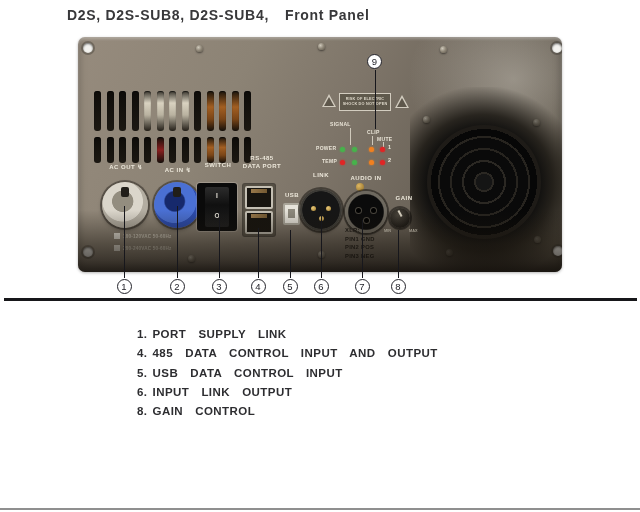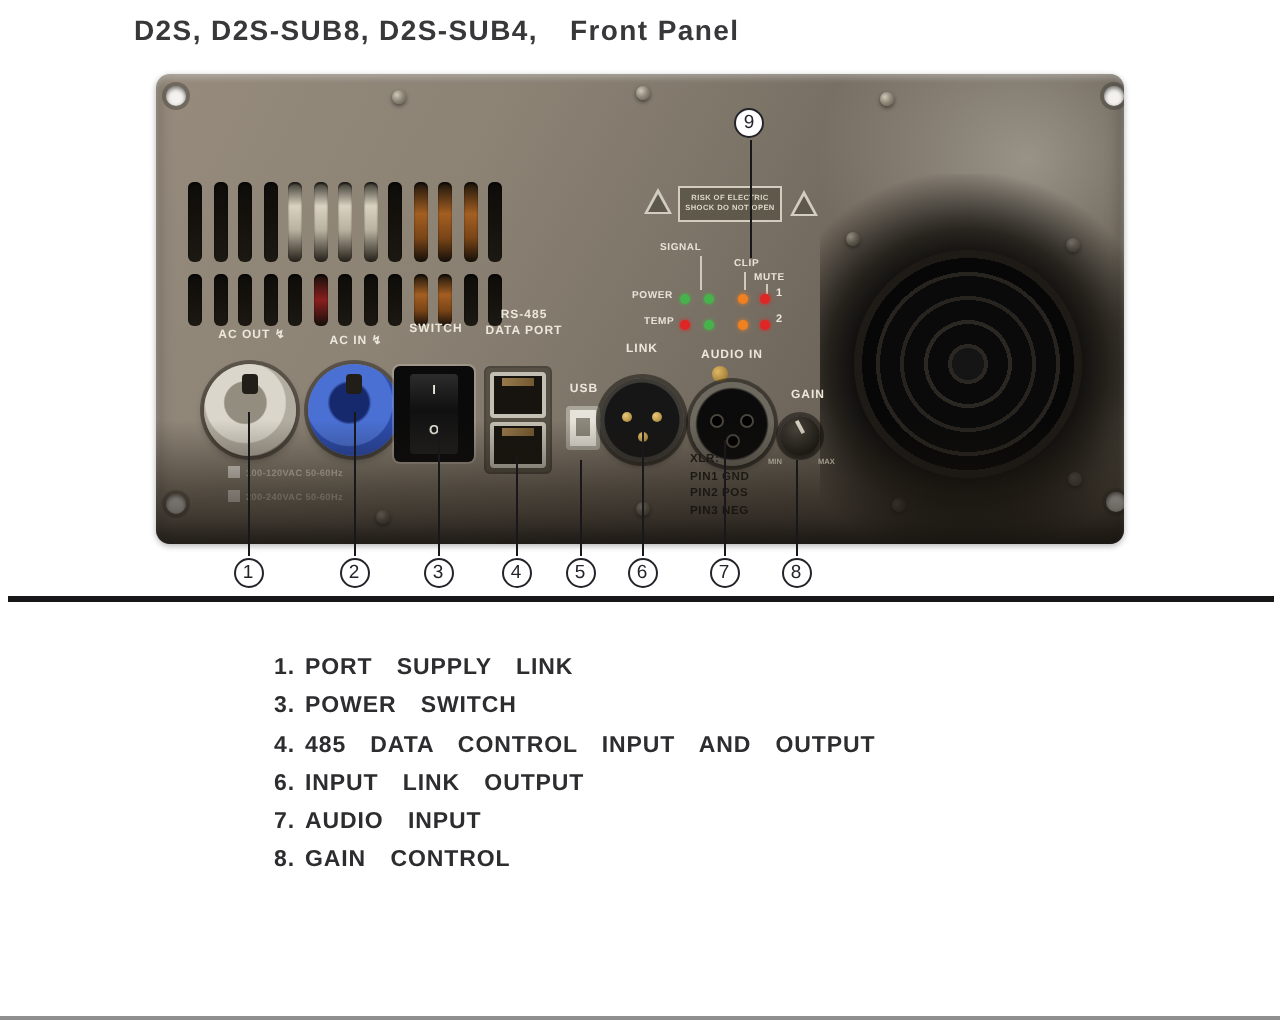--- a/index.html
+++ b/index.html
@@ -307,20 +307,19 @@
   <div class="co" style="left:313.5px; top:278.5px;">6</div>
   <div class="co" style="left:354.5px; top:278.5px;">7</div>
   <div class="co" style="left:390.5px; top:278.5px;">8</div>
   <div class="co" style="left:367px; top:54px;">9</div>
 
   <div class="rule-main"></div>
   <div class="rule-bottom"></div>
 
   <div class="legend">
     <div class="leg"><span>1.</span><span class="txt">PORT SUPPLY LINK</span></div>
-    <div class="leg"><span>3.</span><span class="txt">POWER SWITCH</span></div>
     <div class="leg"><span>4.</span><span class="txt">485 DATA CONTROL INPUT AND OUTPUT</span></div>
+    <div class="leg"><span>5.</span><span class="txt">USB DATA CONTROL INPUT</span></div>
     <div class="leg"><span>6.</span><span class="txt">INPUT LINK OUTPUT</span></div>
-    <div class="leg"><span>7.</span><span class="txt">AUDIO INPUT</span></div>
     <div class="leg"><span>8.</span><span class="txt">GAIN CONTROL</span></div>
   </div>
 
 </div>
 
 </body></html>

